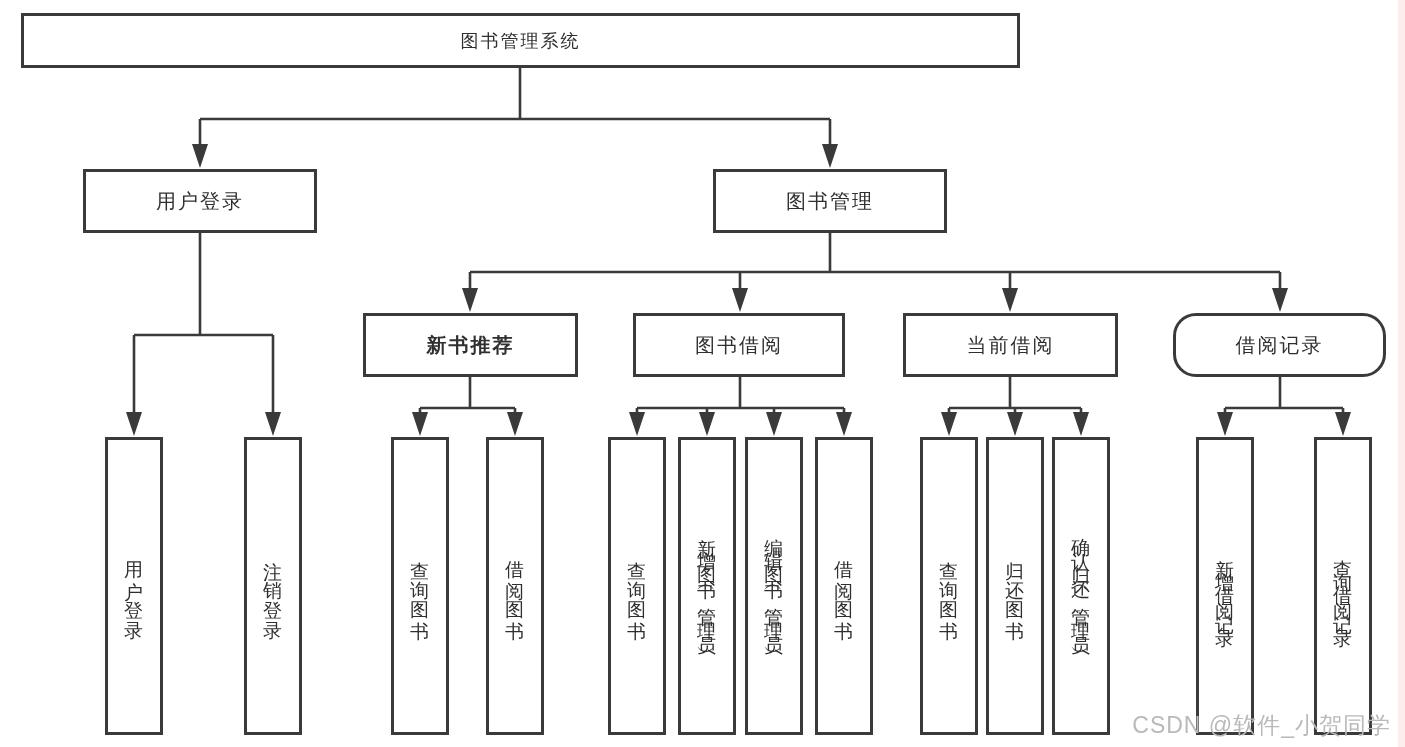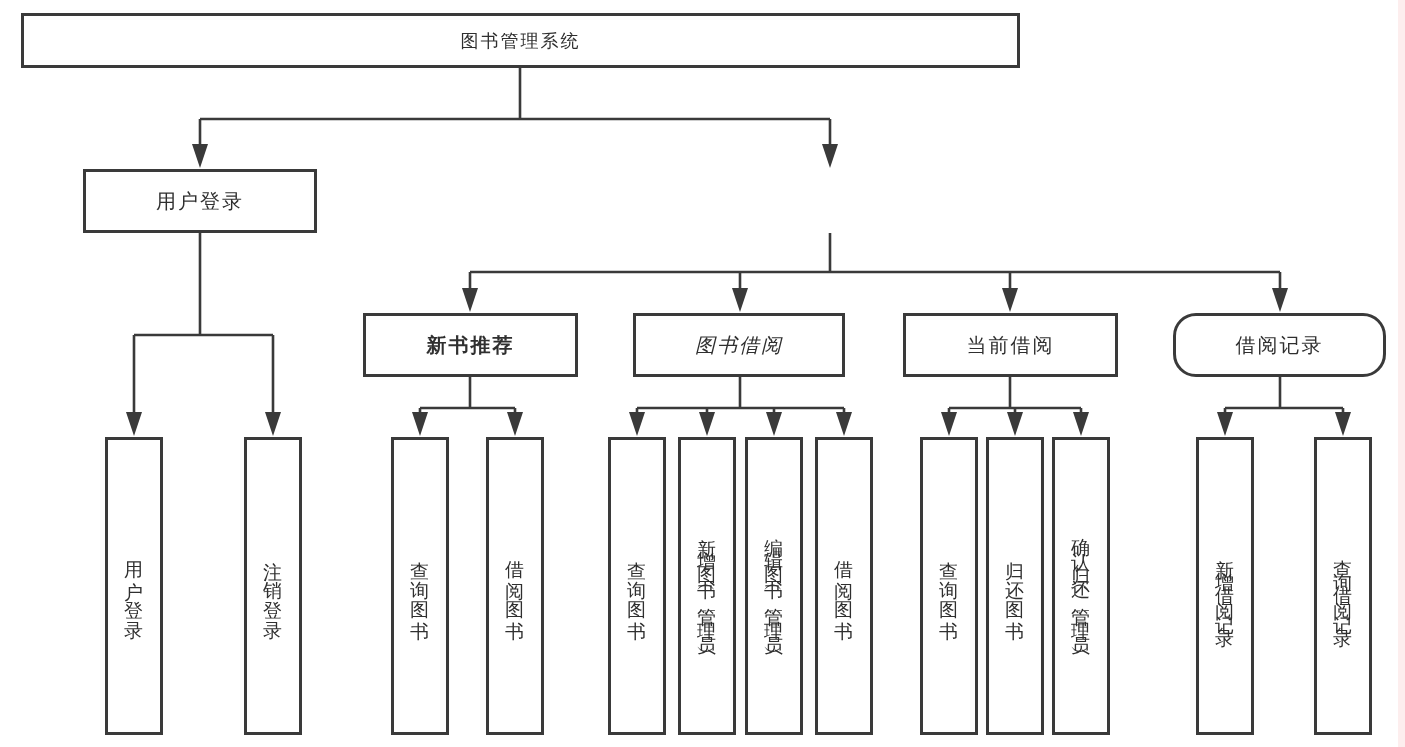--- a/index.html
+++ b/index.html
@@ -101,25 +101,28 @@
     <polygon points="1343,436 1335,412 1351,412"></polygon>
   </svg>
 
   <div class="node root" style="left:21px; top:13px; width:999px; height:55px;">
     <span class="hlabel">图书管理系统</span>
   </div>
 
   <div class="node" style="left:83px; top:169px; width:234px; height:64px;">
     <span class="hlabel">用户登录</span>
   </div>
+  <div class="node" style="left:713px; top:169px; width:234px; height:64px;">
+    <span class="hlabel">图书管理</span>
+  </div>
 
   <div class="node" style="left:363px; top:313px; width:215px; height:64px;font-weight:bold;">
     <span class="hlabel">新书推荐</span>
   </div>
-  <div class="node" style="left:633px; top:313px; width:212px; height:64px;font-style:italic;">
+  <div class="node" style="left:633px; top:313px; width:212px; height:64px;">
     <span class="hlabel">图书借阅</span>
   </div>
   <div class="node" style="left:903px; top:313px; width:215px; height:64px;justify-content:center;">
     <span class="hlabel">当前借阅</span>
   </div>
   <div class="node" style="left:1173px; top:313px; width:213px; height:64px;border-radius:23px;">
     <span class="hlabel">借阅记录</span>
   </div>
 
   <div class="node vnode vshort" style="left:105px; top:437px; width:58px; height:298px;">
@@ -159,15 +162,16 @@
     <span>确认归还（管理员）</span>
   </div>
 
   <div class="node vnode vlong" style="left:1196px; top:437px; width:58px; height:298px;">
     <span>新增借阅记录</span>
   </div>
   <div class="node vnode vlong" style="left:1314px; top:437px; width:58px; height:298px;">
     <span>查询借阅记录</span>
   </div>
 
+  <div class="watermark">CSDN @软件_小贺同学</div>
   <div class="edge-strip"></div>
 
 </div>
 
 </body></html>

